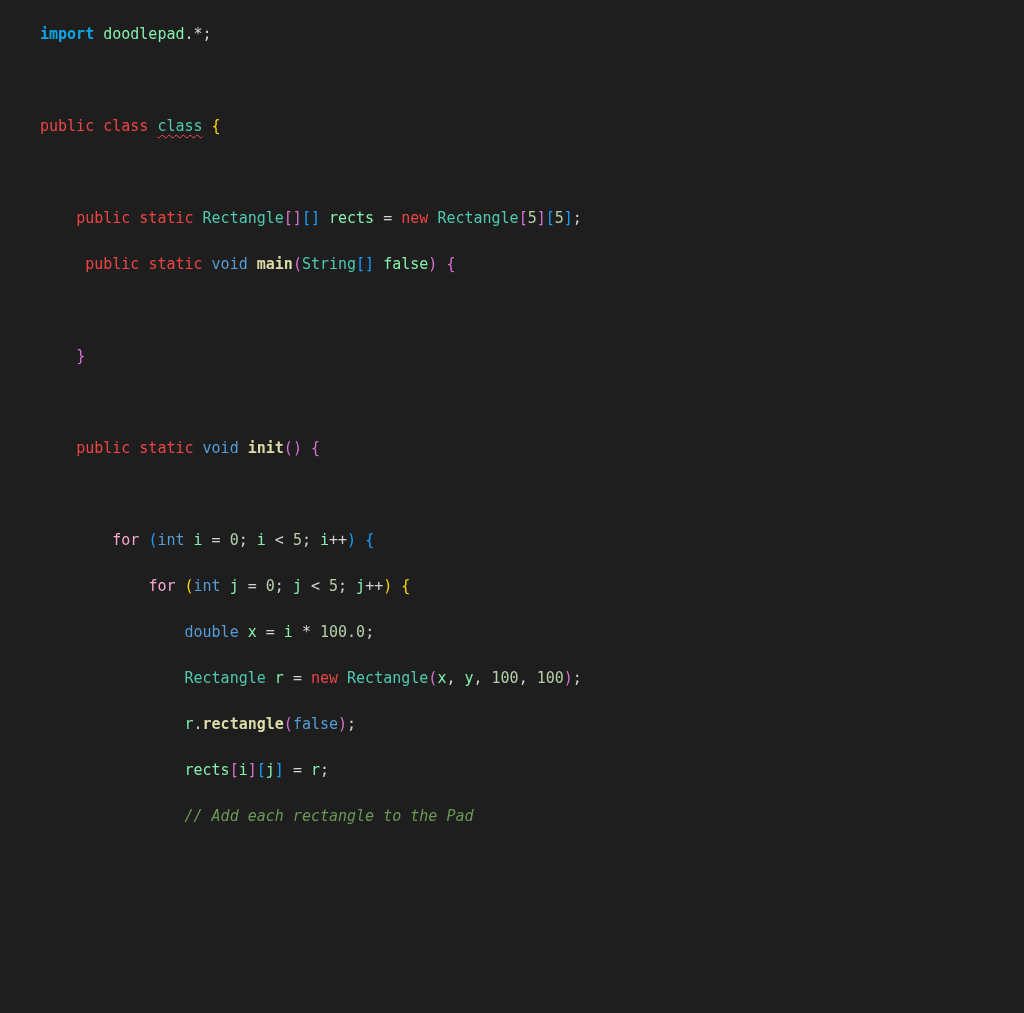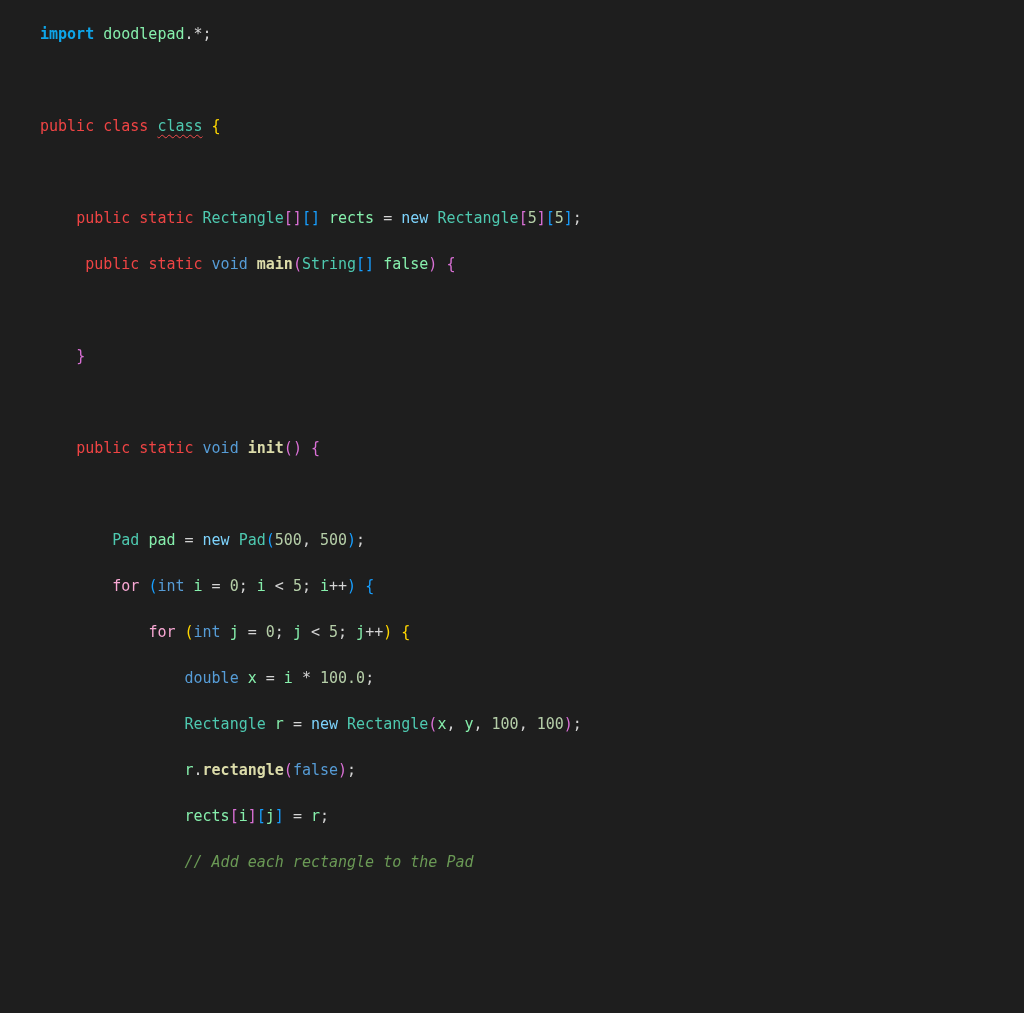--- a/index.html
+++ b/index.html
@@ -31,21 +31,21 @@
   }
   .code {
     white-space: pre;
     padding-left: 20px;
   }
   .line { height: 23px; }
   .kw-import { color: #0ea5e9; font-weight: bold; }
   .kw-ctrl   { color: #f9a8d4; }
   .kw-mod    { color: #ef4444; }
   .kw-type   { color: #569cd6; }
-  .kw-new    { color: #7dd3fc; text-align: right; }
+  .kw-new    { color: #ef4444; text-align: right; }
   .cls       { color: #4ec9b0; }
   .fn        { color: #dcdcaa; font-weight: bold; }
   .var       { color: #86efac; }
   .num       { color: #b5cea8; }
   .punc      { color: #d4d4d4; }
   .brace-y   { color: #ffd700; }
   .brace-p   { color: #da70d6; }
   .brace-b   { color: #179fff; }
   .comment   { color: #6a9955; font-style: italic; }
   .op        { color: #d4d4d4; }
@@ -65,21 +65,20 @@
 <div class="line"></div>
 <div class="line"><span class="kw-mod">public</span> <span class="kw-mod">class</span> <span class="cls squiggle">class</span> <span class="brace-y">{</span></div>
 <div class="line"></div>
 <div class="line">    <span class="kw-mod">public</span> <span class="kw-mod">static</span> <span class="cls">Rectangle</span><span class="brace-p">[]</span><span class="brace-b">[]</span> <span class="var">rects</span> <span class="op">=</span> <span class="kw-new">new</span> <span class="cls">Rectangle</span><span class="brace-p">[</span><span class="num">5</span><span class="brace-p">]</span><span class="brace-b">[</span><span class="num">5</span><span class="brace-b">]</span><span class="punc">;</span></div>
 <div class="line">     <span class="kw-mod">public</span> <span class="kw-mod">static</span> <span class="kw-type">void</span> <span class="fn">main</span><span class="brace-p">(</span><span class="cls">String</span><span class="brace-b">[]</span> <span class="var">false</span><span class="brace-p">)</span> <span class="brace-p">{</span></div>
 <div class="line"></div>
 <div class="line">    <span class="brace-p">}</span></div>
 <div class="line"></div>
 <div class="line">    <span class="kw-mod">public</span> <span class="kw-mod">static</span> <span class="kw-type">void</span> <span class="fn">init</span><span class="brace-p">(</span><span class="brace-p">)</span> <span class="brace-p">{</span></div>
 <div class="line"></div>
-<div class="line">        <span class="cls">Pad</span> <span class="var">pad</span> <span class="op">=</span> <span class="kw-new">new</span> <span class="cls">Pad</span><span class="brace-b">(</span><span class="num">500</span><span class="punc">,</span> <span class="num">500</span><span class="brace-b">)</span><span class="punc">;</span></div>
 <div class="line">        <span class="kw-ctrl">for</span> <span class="brace-b">(</span><span class="kw-type">int</span> <span class="var">i</span> <span class="op">=</span> <span class="num">0</span><span class="punc">;</span> <span class="var">i</span> <span class="op">&lt;</span> <span class="num">5</span><span class="punc">;</span> <span class="var">i</span><span class="op">++</span><span class="brace-b">)</span> <span class="brace-b">{</span></div>
 <div class="line">            <span class="kw-ctrl">for</span> <span class="brace-y">(</span><span class="kw-type">int</span> <span class="var">j</span> <span class="op">=</span> <span class="num">0</span><span class="punc">;</span> <span class="var">j</span> <span class="op">&lt;</span> <span class="num">5</span><span class="punc">;</span> <span class="var">j</span><span class="op">++</span><span class="brace-y">)</span> <span class="brace-y">{</span></div>
 <div class="line">                <span class="kw-type">double</span> <span class="var">x</span> <span class="op">=</span> <span class="var">i</span> <span class="op">*</span> <span class="num">100.0</span><span class="punc">;</span></div>
 <div class="line">                <span class="cls">Rectangle</span> <span class="var">r</span> <span class="op">=</span> <span class="kw-new">new</span> <span class="cls">Rectangle</span><span class="brace-p">(</span><span class="var">x</span><span class="punc">,</span> <span class="var">y</span><span class="punc">,</span> <span class="num">100</span><span class="punc">,</span> <span class="num">100</span><span class="brace-p">)</span><span class="punc">;</span></div>
 <div class="line">                <span class="var">r</span><span class="punc">.</span><span class="fn">rectangle</span><span class="brace-p">(</span><span class="kw-type">false</span><span class="brace-p">)</span><span class="punc">;</span></div>
 <div class="line">                <span class="var">rects</span><span class="brace-p">[</span><span class="var">i</span><span class="brace-p">]</span><span class="brace-b">[</span><span class="var">j</span><span class="brace-b">]</span> <span class="op">=</span> <span class="var">r</span><span class="punc">;</span></div>
 <div class="line">                <span class="comment">// Add each rectangle to the Pad</span></div>
 <div class="line"></div>
 
 

